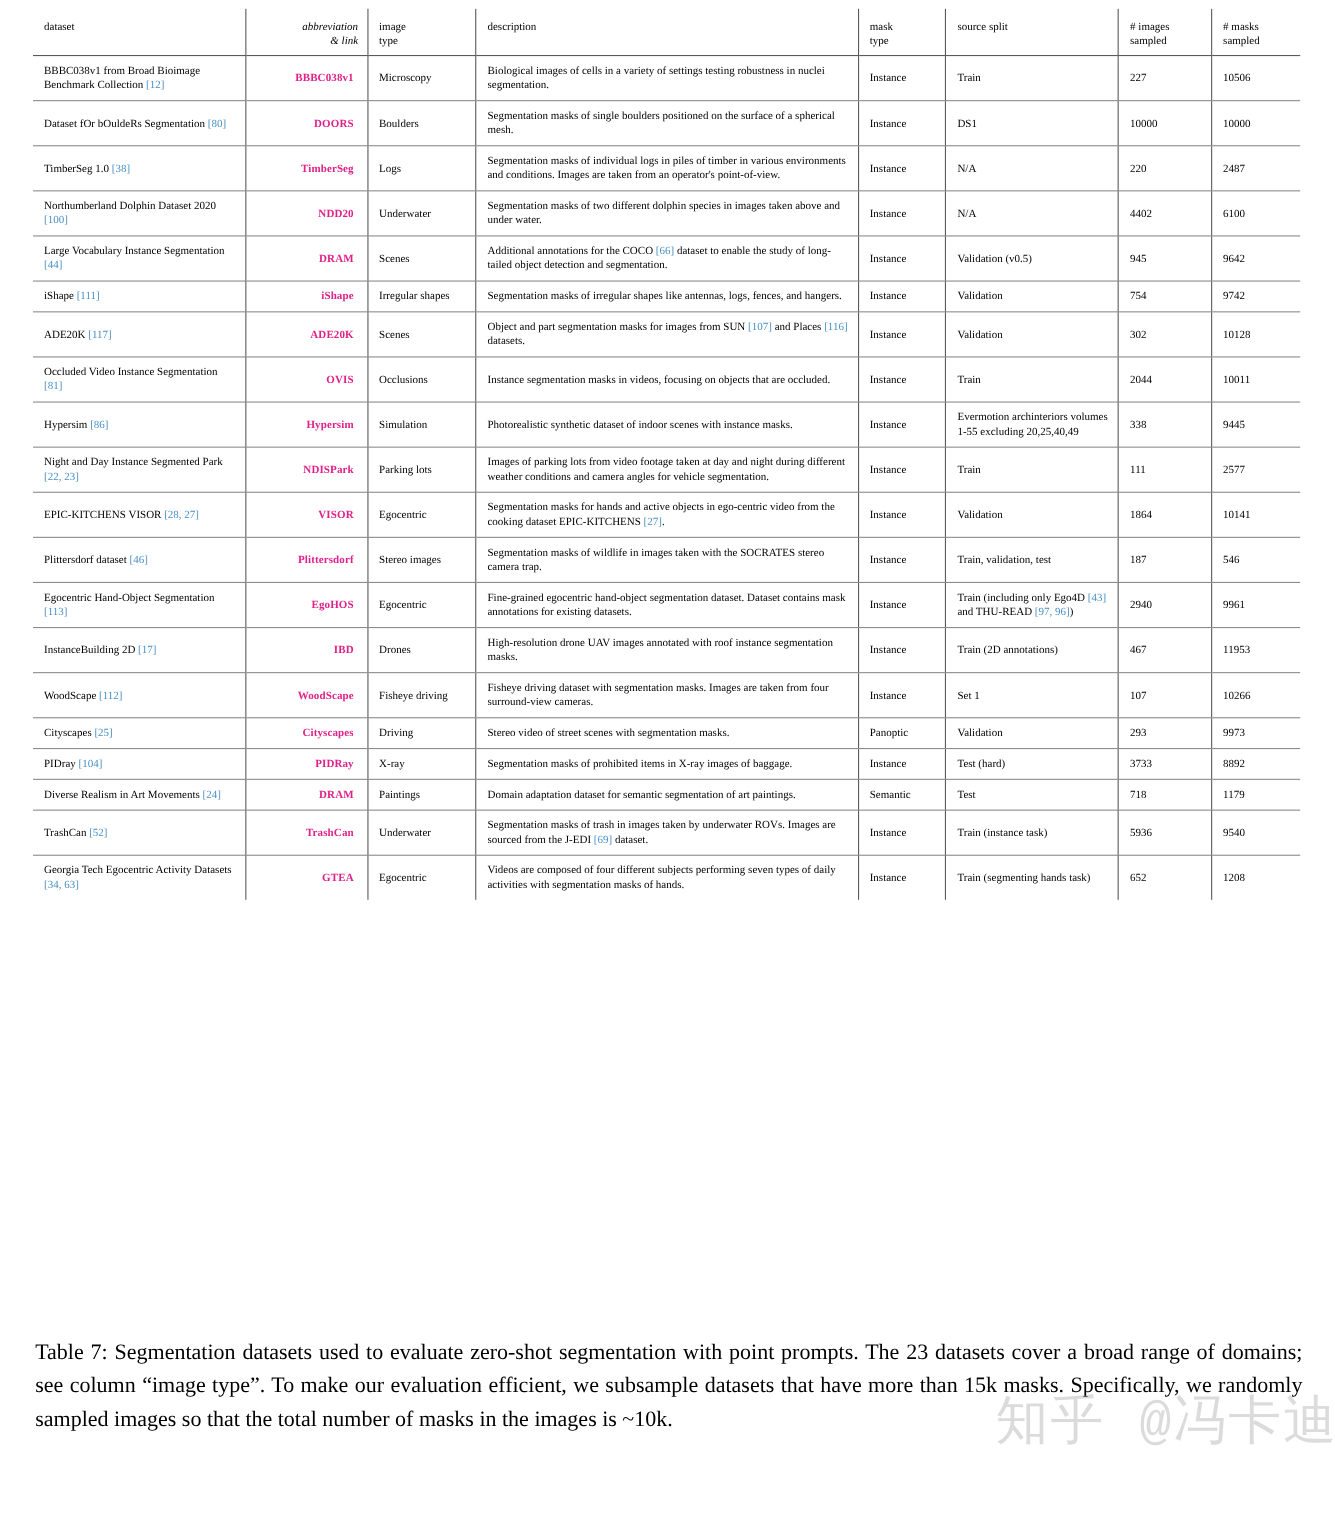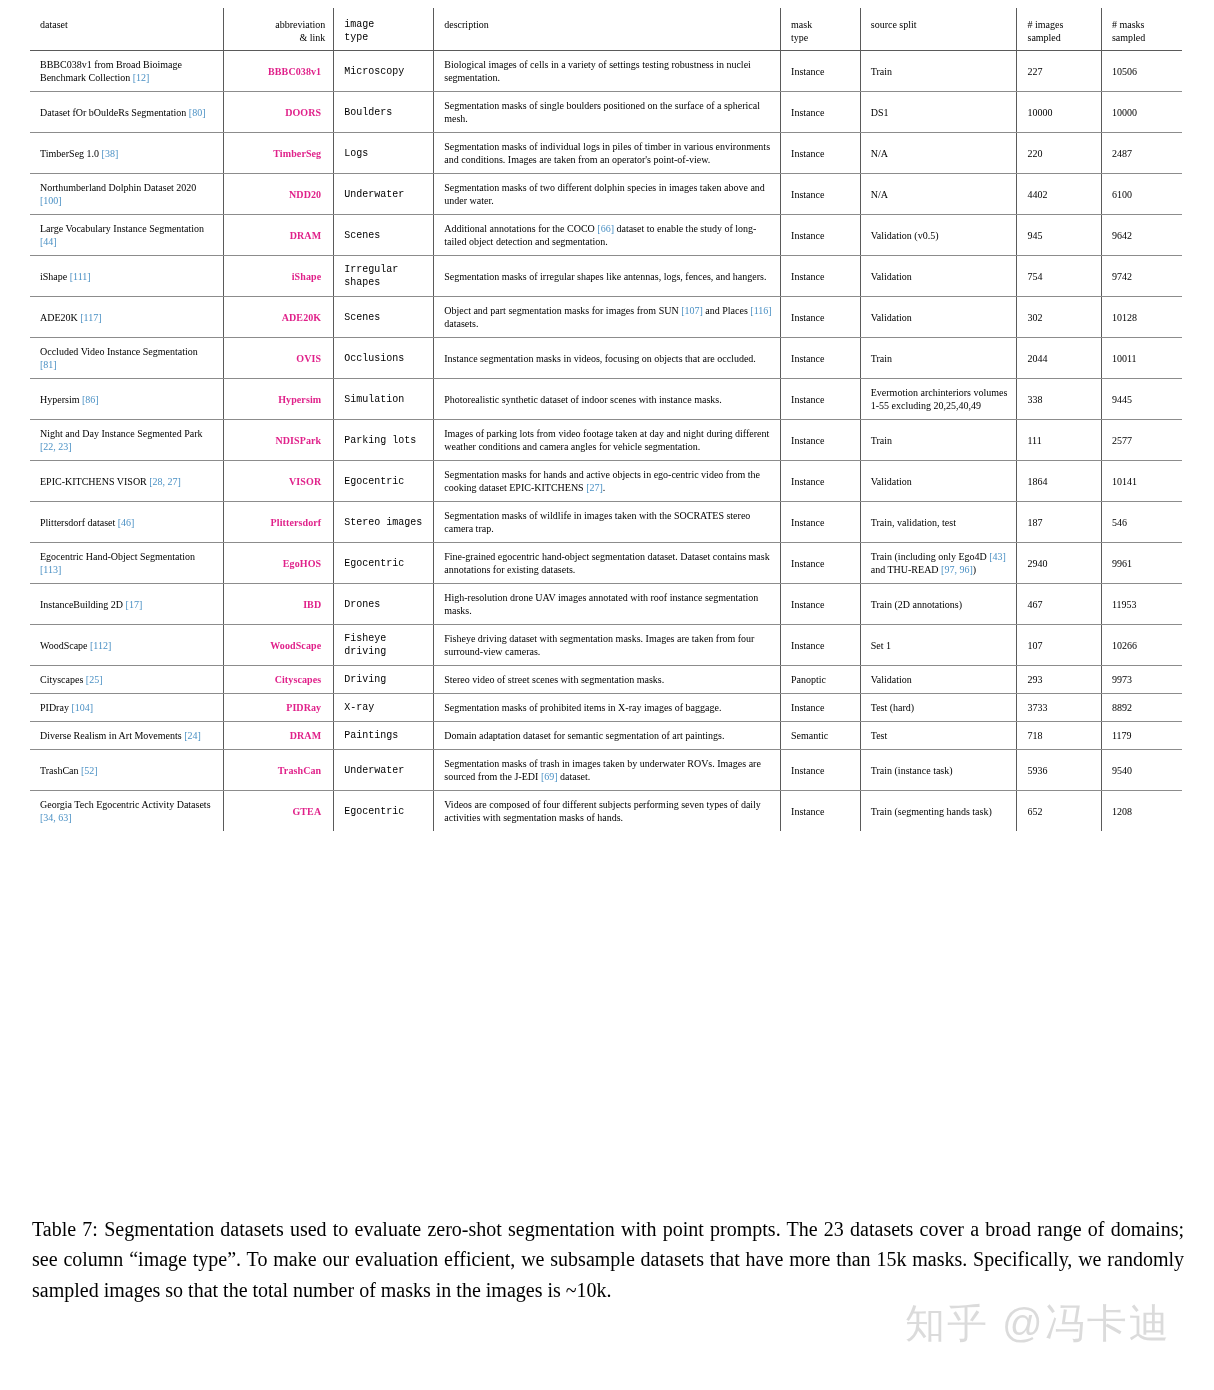--- a/index.html
+++ b/index.html
@@ -58,28 +58,28 @@
   table.ds-table th:first-child,
   table.ds-table td:first-child { border-left: none; }
   table.ds-table th:last-child,
   table.ds-table td:last-child { border-right: none; }
   
   td.col-nimg, th.col-nimg { border-right: none; }
   td.col-nmask, th.col-nmask { border-left: none; }
 
   .col-dataset  { width: 190px; }
   .col-abbr     { width: 92px; text-align: right !important; padding-right: 12px !important; }
-  .col-imgtype  { width: 84px; font-family: Liberation Mono, monospace; }
+  .col-imgtype  { width: 84px; }
   .col-desc     { width: 366px; }
   .col-masktype { width: 64px; }
   .col-split    { width: 150px; }
   .col-nimg     { width: 70px; }
   .col-nmask    { width: 66px; }
 
-  th.col-abbr { text-align: left; padding-right: 8px !important; }
+  th.col-abbr { text-align: left; padding-right: 8px !important; font-style: italic; }
 
   .abbr-link {
     color: #E0218A;
     font-weight: bold;
     letter-spacing: 0.1px;
   }
   .cite { color: #4A90C4; }
 
   .caption {
     position: absolute;
@@ -89,28 +89,28 @@
     font-size: 20px;
     line-height: 1.52;
     text-align: justify;
     text-justify: inter-word;
   }
   .caption .lbl { }
 
   .watermark {
     position: absolute;
     left: 905px;
-    top: 1300px;
+    top: 1268px;
     width: 300px;
     height: 80px;
     pointer-events: none;
     opacity: 0.30;
     color: #8c8c8c;
-    font-family: Liberation Sans, sans-serif;
-    font-size: 40px;
+    font-family: Liberation Mono, monospace;
+    font-size: 48px;
     letter-spacing: 2px;
     white-space: nowrap;
     line-height: 1.15;
   }
   .watermark .wm-line { display:block; }
 </style>
 </head>
 <body>
 
 <div class="page">

